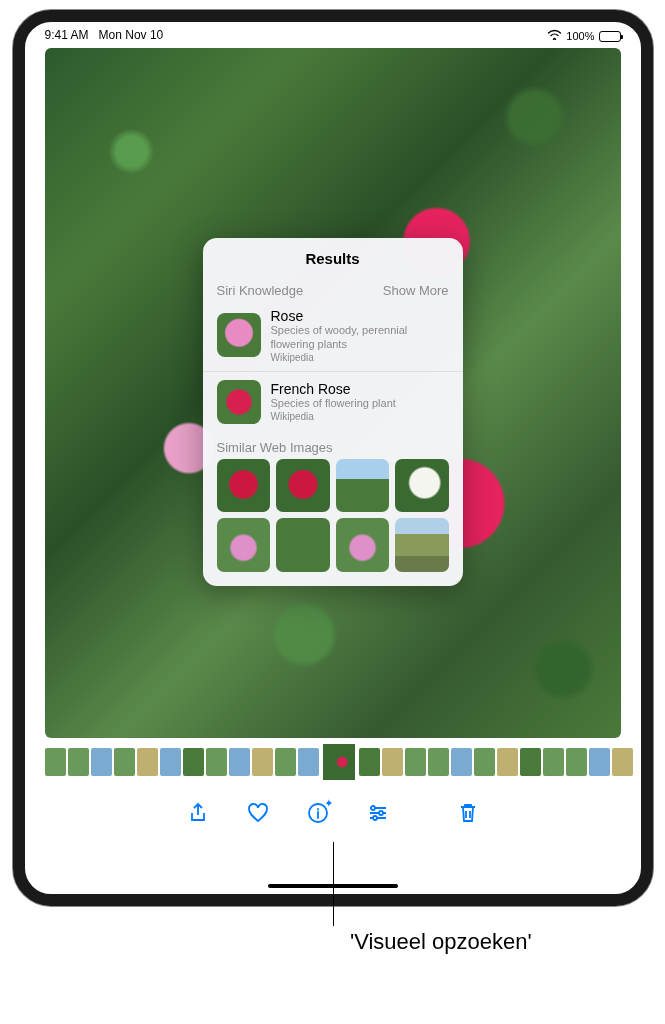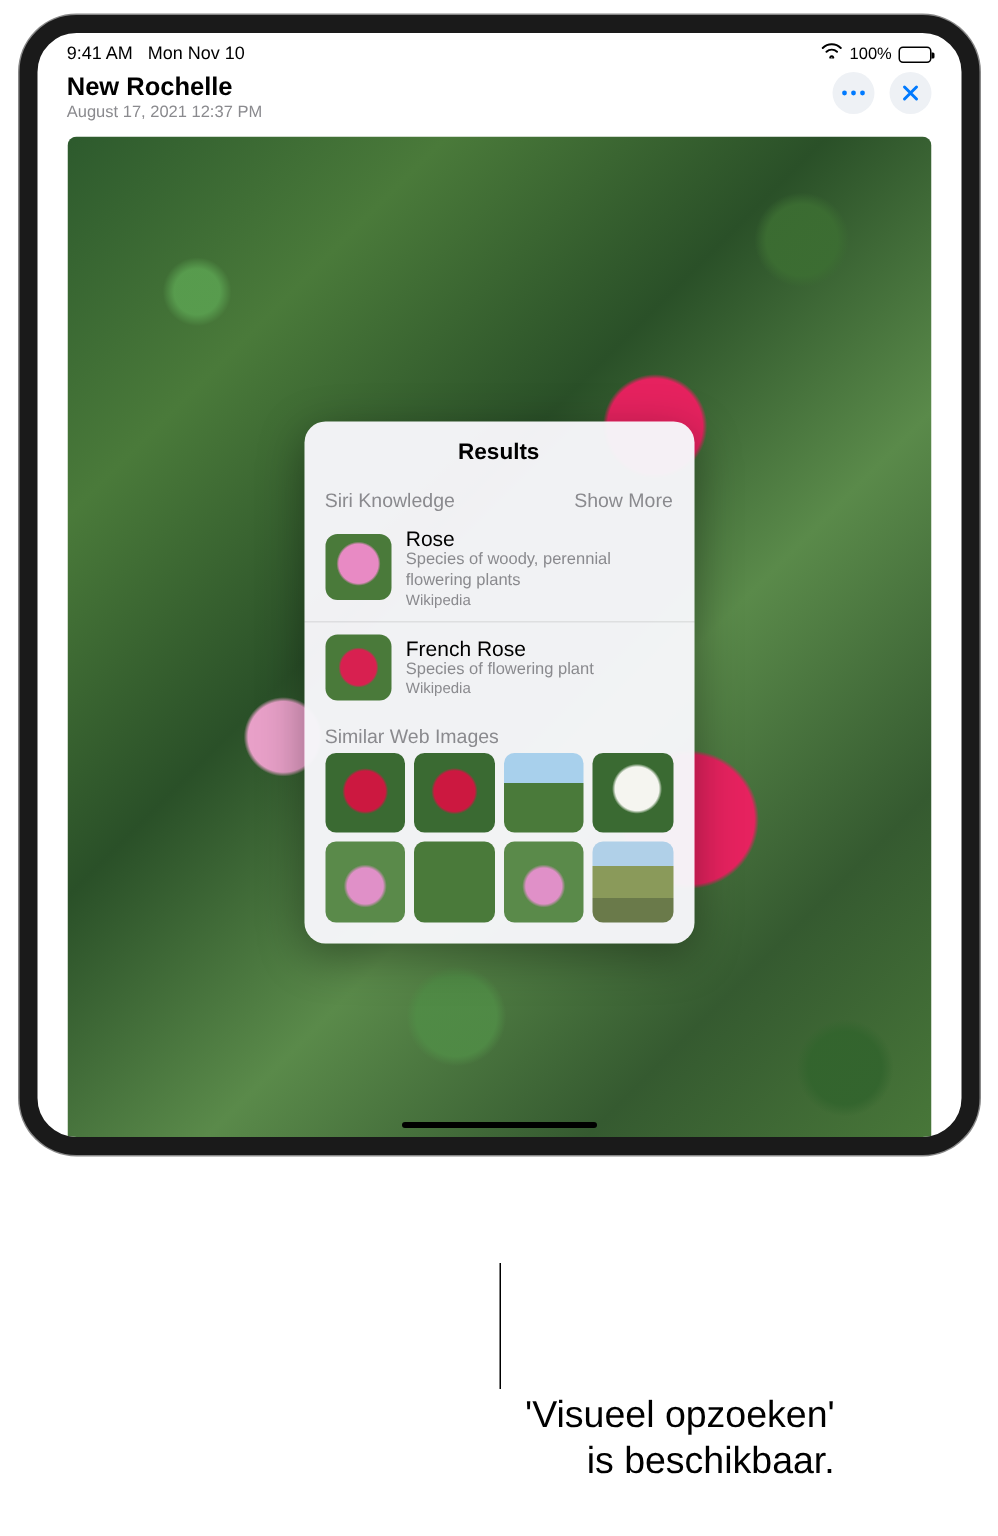--- a/index.html
+++ b/index.html
@@ -5,21 +5,21 @@
     * { margin: 0; padding: 0; box-sizing: border-box; }
     body {
       width: 665px;
       height: 1024px;
       font-family: -apple-system, BlinkMacSystemFont, "Helvetica Neue", sans-serif;
       background: #fff;
       position: relative;
     }
     .ipad-frame {
       width: 640px;
-      height: 760px;
+      height: 896px;
       margin: 10px auto 0;
       border: 12px solid #1a1a1a;
       border-radius: 38px;
       background: #fff;
       position: relative;
       overflow: hidden;
       box-shadow: 0 0 0 1px #888;
     }
     .status-bar {
       display: flex;
@@ -190,24 +190,23 @@
       position: absolute;
       left: 333px;
       top: 842px;
       width: 1px;
       height: 84px;
       background: #000;
     }
     .callout-text {
       position: absolute;
       left: 350px; top: 928px;
-      font-size: 25px;
+      font-size: 22px;
       color: #000;
       line-height: 1.25;
-      text-align: right;
     }
   </style>
 </head>
 <body>
 
 <div class="ipad-frame">
   <div class="status-bar">
     <div class="status-left">
       <span>9:41 AM</span>
       <span>Mon Nov 10</span>
@@ -216,40 +215,20 @@
       <span class="wifi">
         <svg width="15" height="11" viewBox="0 0 15 11">
             <path d="M7.5 9.5 a1 1 0 1 0 0.001 0 M4 6.5 a5 5 0 0 1 7 0 M1.5 4 a8.5 8.5 0 0 1 12 0" stroke="#000" fill="none" stroke-width="1.3" stroke-linecap="round"></path>
           </svg>
       </span>
       <span>100%</span>
       <span class="battery-box"><span class="battery-fill"></span></span>
     </div>
   </div>
 
-  <div class="photo-header">
-    <div class="photo-header-left">
-      <div class="title">New Rochelle</div>
-      <div class="sub">August 17, 2021  12:37 PM</div>
-    </div>
-    <div class="photo-header-right">
-      <div class="circle-btn">
-        <svg width="16" height="4" viewBox="0 0 16 4">
-            <circle cx="2" cy="2" r="1.6" fill="#007aff"></circle>
-            <circle cx="8" cy="2" r="1.6" fill="#007aff"></circle>
-            <circle cx="14" cy="2" r="1.6" fill="#007aff"></circle>
-          </svg>
-      </div>
-      <div class="circle-btn">
-        <svg width="12" height="12" viewBox="0 0 12 12">
-            <path d="M2 2 L10 10 M10 2 L2 10" stroke="#007aff" stroke-width="2" stroke-linecap="round"></path>
-          </svg>
-      </div>
-    </div>
-  </div>
 
   <div class="photo-viewer">
     <div class="results-popup">
       <div class="results-title">Results</div>
       <div class="siri-row">
         <span>Siri Knowledge</span>
         <span class="more">Show More</span>
       </div>
       <div class="sk-item">
         <div class="sk-thumb pink"></div>
@@ -343,14 +322,13 @@
         </svg>
     </div>
   </div>
 
   <div class="home-bar"></div>
 </div>
 
 <div class="callout"></div>
 <div class="callout-text">
   <span>'Visueel opzoeken'</span><br>
-  <span>is beschikbaar.</span>
 </div>
 
 </body></html>

